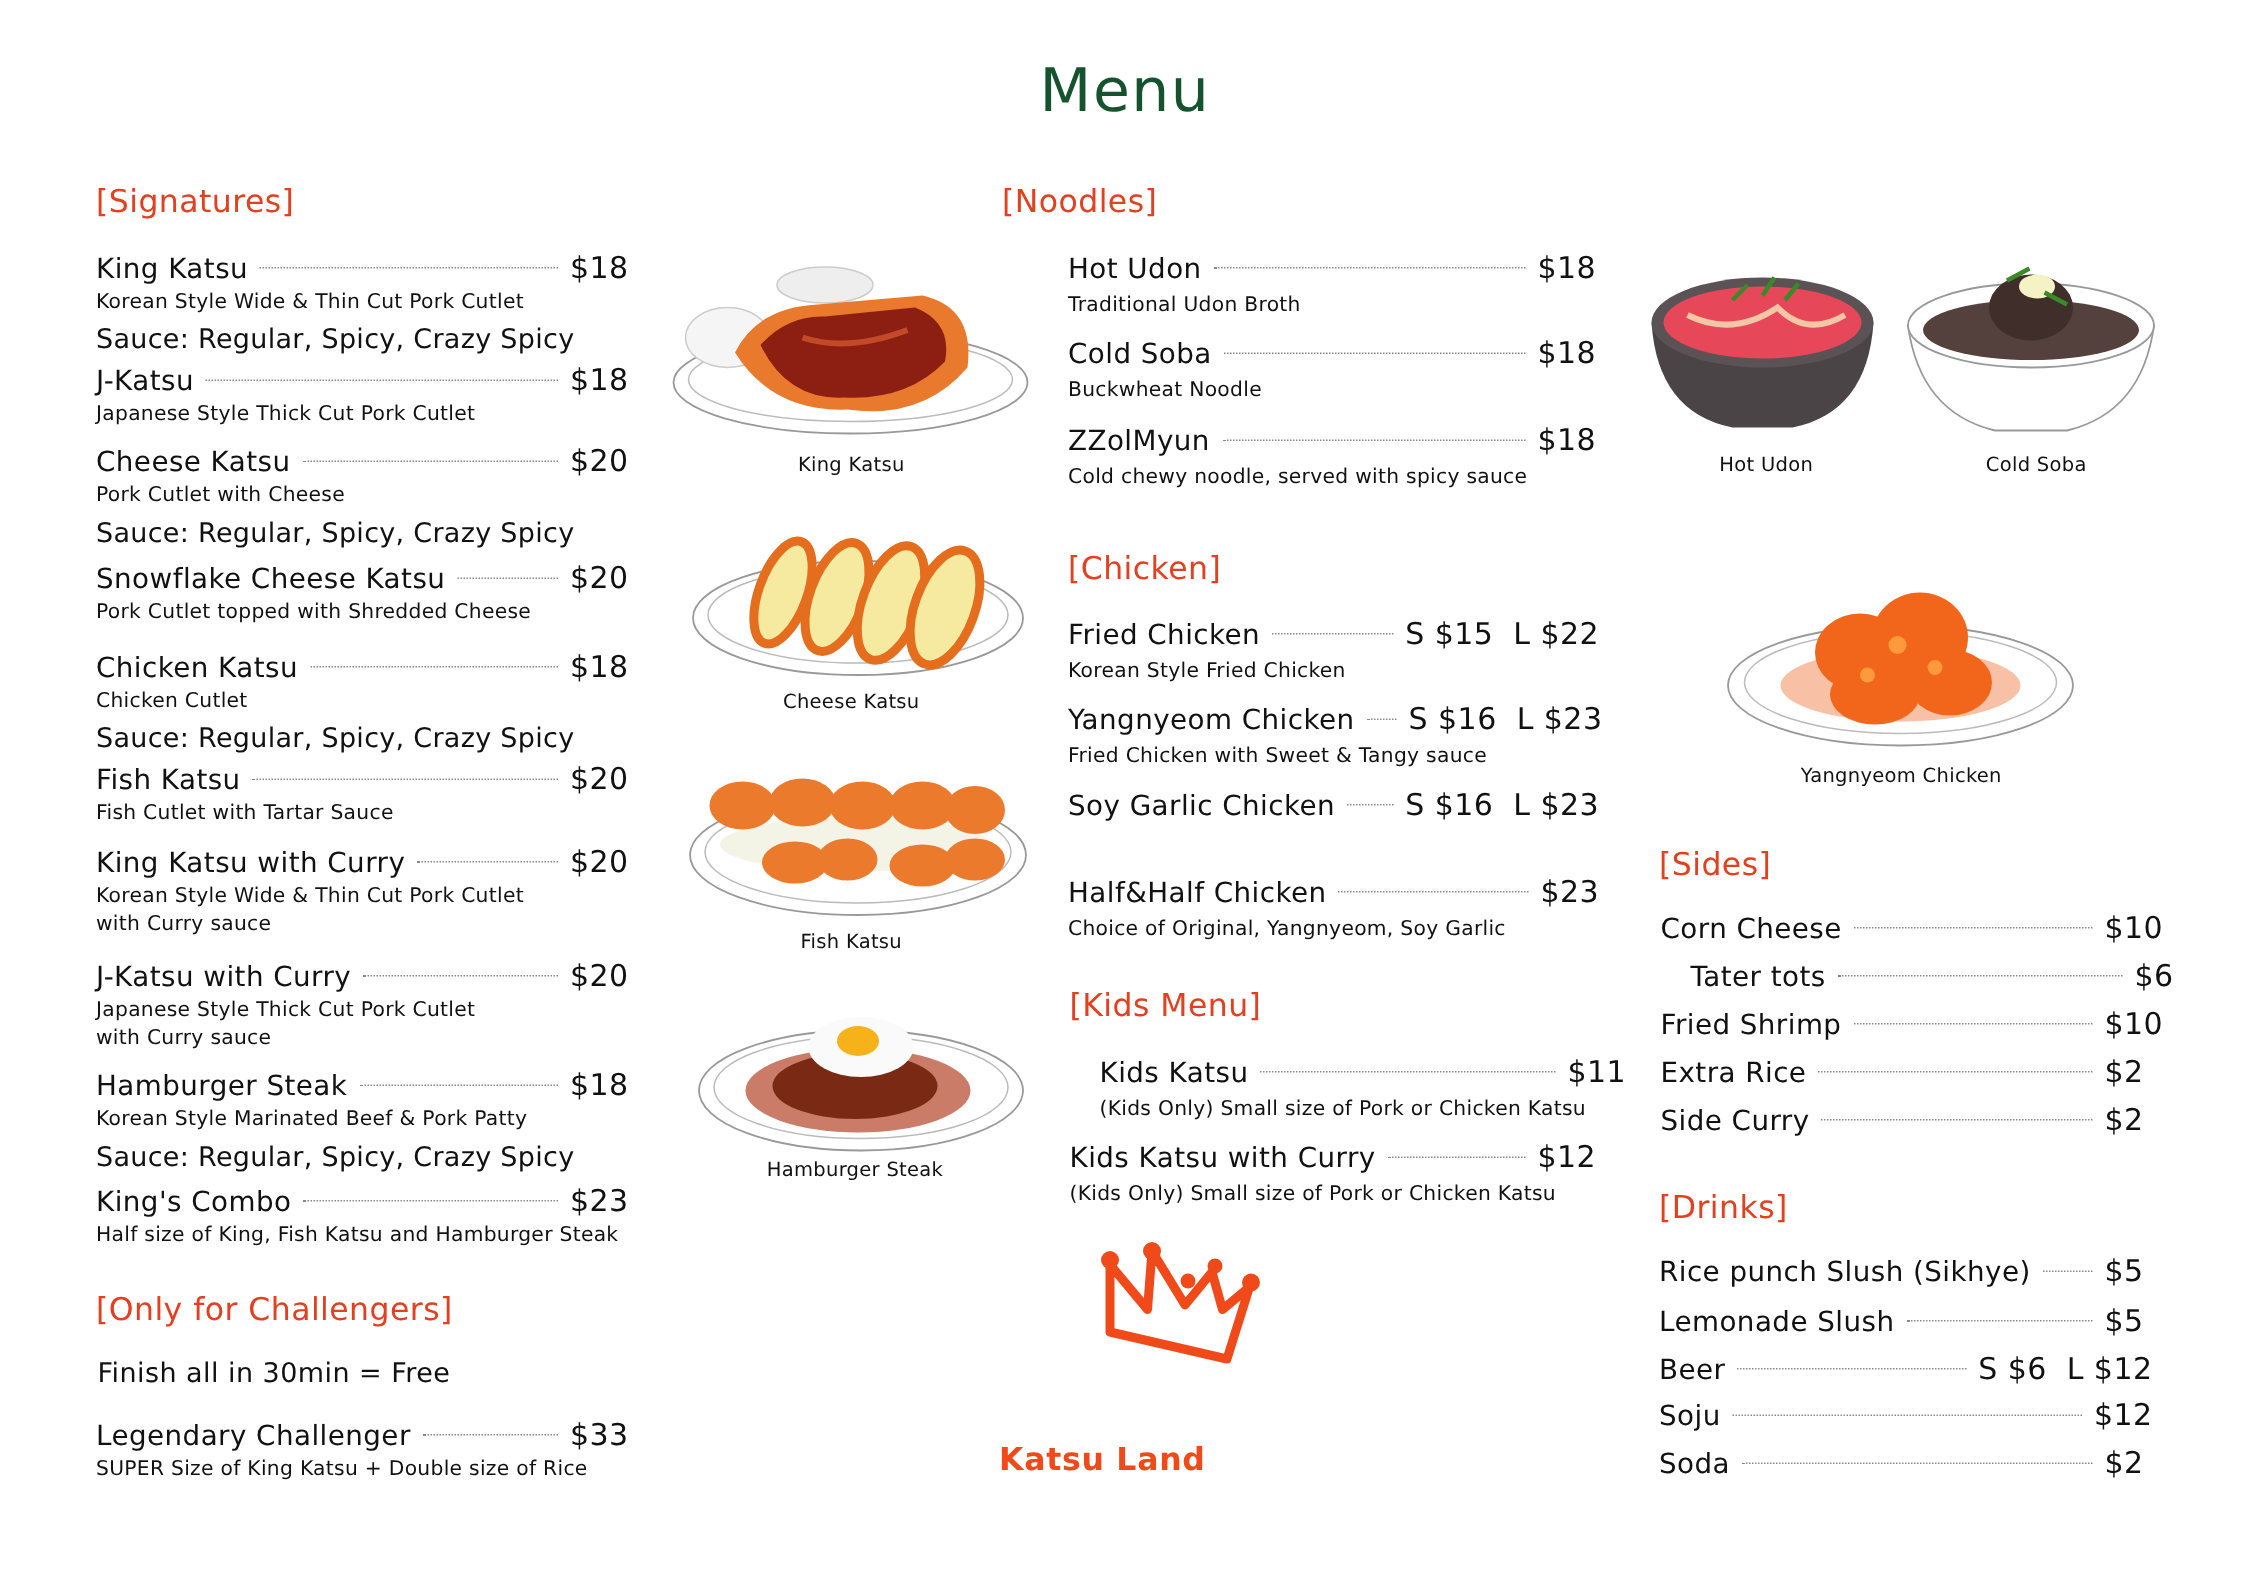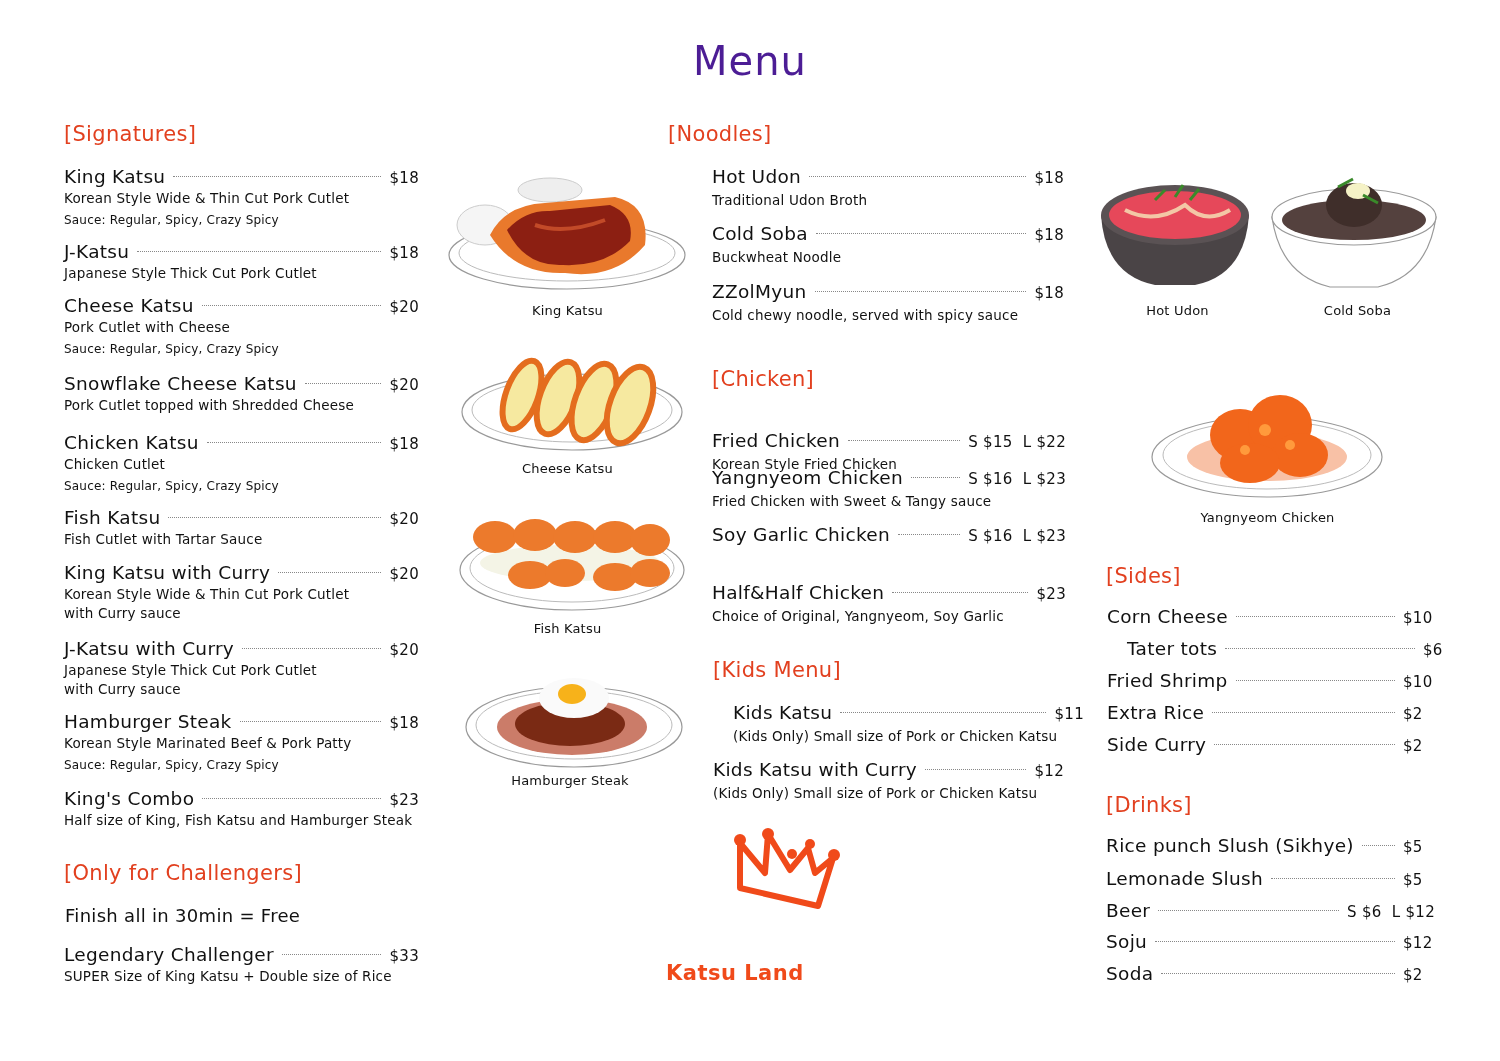--- a/index.html
+++ b/index.html
@@ -1,30 +1,30 @@
 <!DOCTYPE html>
 <html><head>
 <meta charset="utf-8">
 <style>
   * { box-sizing: border-box; margin: 0; padding: 0; }
   html, body { width: 1500px; height: 1061px; background: #ffffff; overflow: hidden; }
   body { position: relative; font-family: "DejaVu Sans", sans-serif; color: #111; }
 
   .title { position: absolute; left: 0; width: 1500px; top: 38px; text-align: center;
-           font-size: 40px; font-weight: normal; letter-spacing: 1px; color: #4c1d95; }
+           font-size: 40px; font-weight: normal; letter-spacing: 1px; color: #14532d; }
 
   .section-h { position: absolute; font-size: 21px; color: #e2401f; letter-spacing: 0.3px; }
 
   .item { position: absolute; }
   .row { display: flex; align-items: baseline; }
   .name { font-size: 18.5px; white-space: nowrap; letter-spacing: 0.3px; }
   .dots { flex: 1; border-bottom: 1px dotted #888; margin: 0 8px; transform: translateY(-6px); min-width: 20px; }
-  .price { font-size: 15px; white-space: nowrap; letter-spacing: 0.3px; }
+  .price { font-size: 20px; white-space: nowrap; letter-spacing: 0.3px; }
   .desc { font-size: 13.5px; line-height: 19px; letter-spacing: 0.2px; margin-top: 2px; }
-  .sauce { font-size: 12px; margin-top: 5px; letter-spacing: 0.2px; }
+  .sauce { font-size: 18px; margin-top: 5px; letter-spacing: 0.2px; }
 
   .plain { position: absolute; font-size: 18px; letter-spacing: 0.3px; }
 
   .pic { position: absolute; }
   .caption { position: absolute; font-size: 13px; text-align: center; letter-spacing: 0.2px; }
 
   .logo { position: absolute; left: 660px; top: 828px; width: 180px; height: 170px; }
   .logo-king { position: absolute; left: 6px; top: 38px; font-family: "DejaVu Serif", serif;
                font-style: italic; font-weight: bold; font-size: 70px; color: #f04a1a; letter-spacing: -2px; }
   .logo-sub { position: absolute; left: 6px; top: 133px; font-weight: bold; font-size: 21px; color: #f04a1a; letter-spacing: 0.5px; }
@@ -216,21 +216,21 @@
   <div class="row">
       <span class="name">ZZolMyun</span>
       <span class="dots"></span>
       <span class="price">$18</span>
     </div>
   <div class="desc" style="margin-top:4px">Cold chewy noodle, served with spicy sauce</div>
 </div>
 
 <div class="section-h" style="left:712px; top:367px;">[Chicken]</div>
 
-<div class="item" style="left:712px; top:410px; width:354px;margin-top:20px;">
+<div class="item" style="left:712px; top:410px; width:354px;">
   <div class="row">
       <span class="name">Fried Chicken</span>
       <span class="dots"></span>
       <span class="price" style="white-space:pre">S $15  L $22</span>
     </div>
   <div class="desc" style="margin-top:4px">Korean Style Fried Chicken</div>
 </div>
 <div class="item" style="left:712px; top:467px; width:354px;">
   <div class="row">
       <span class="name">Yangnyeom Chicken</span>

